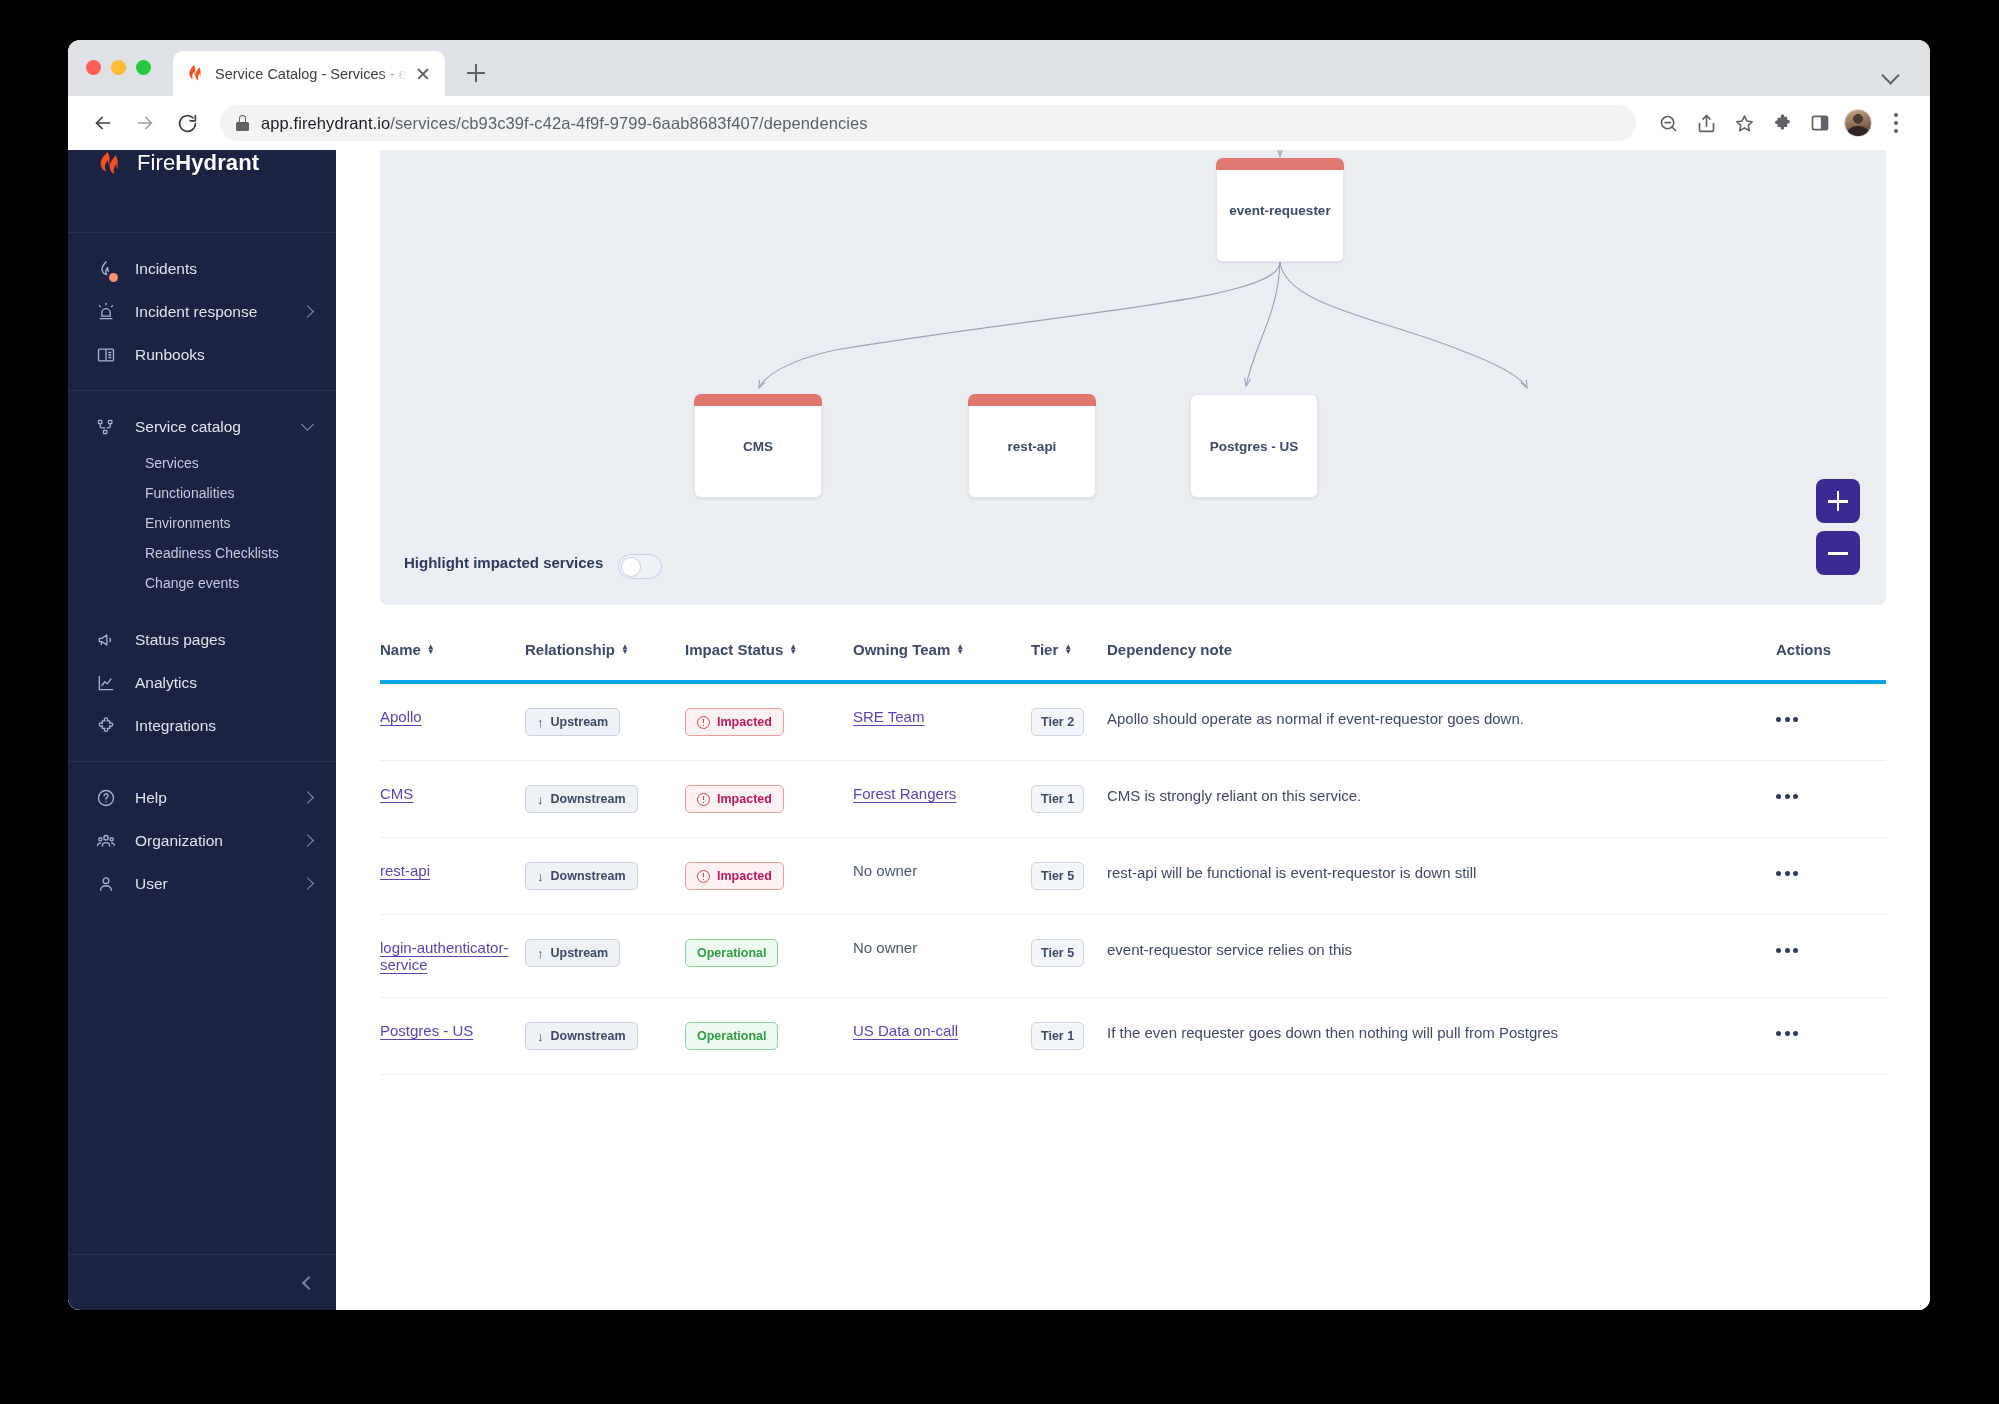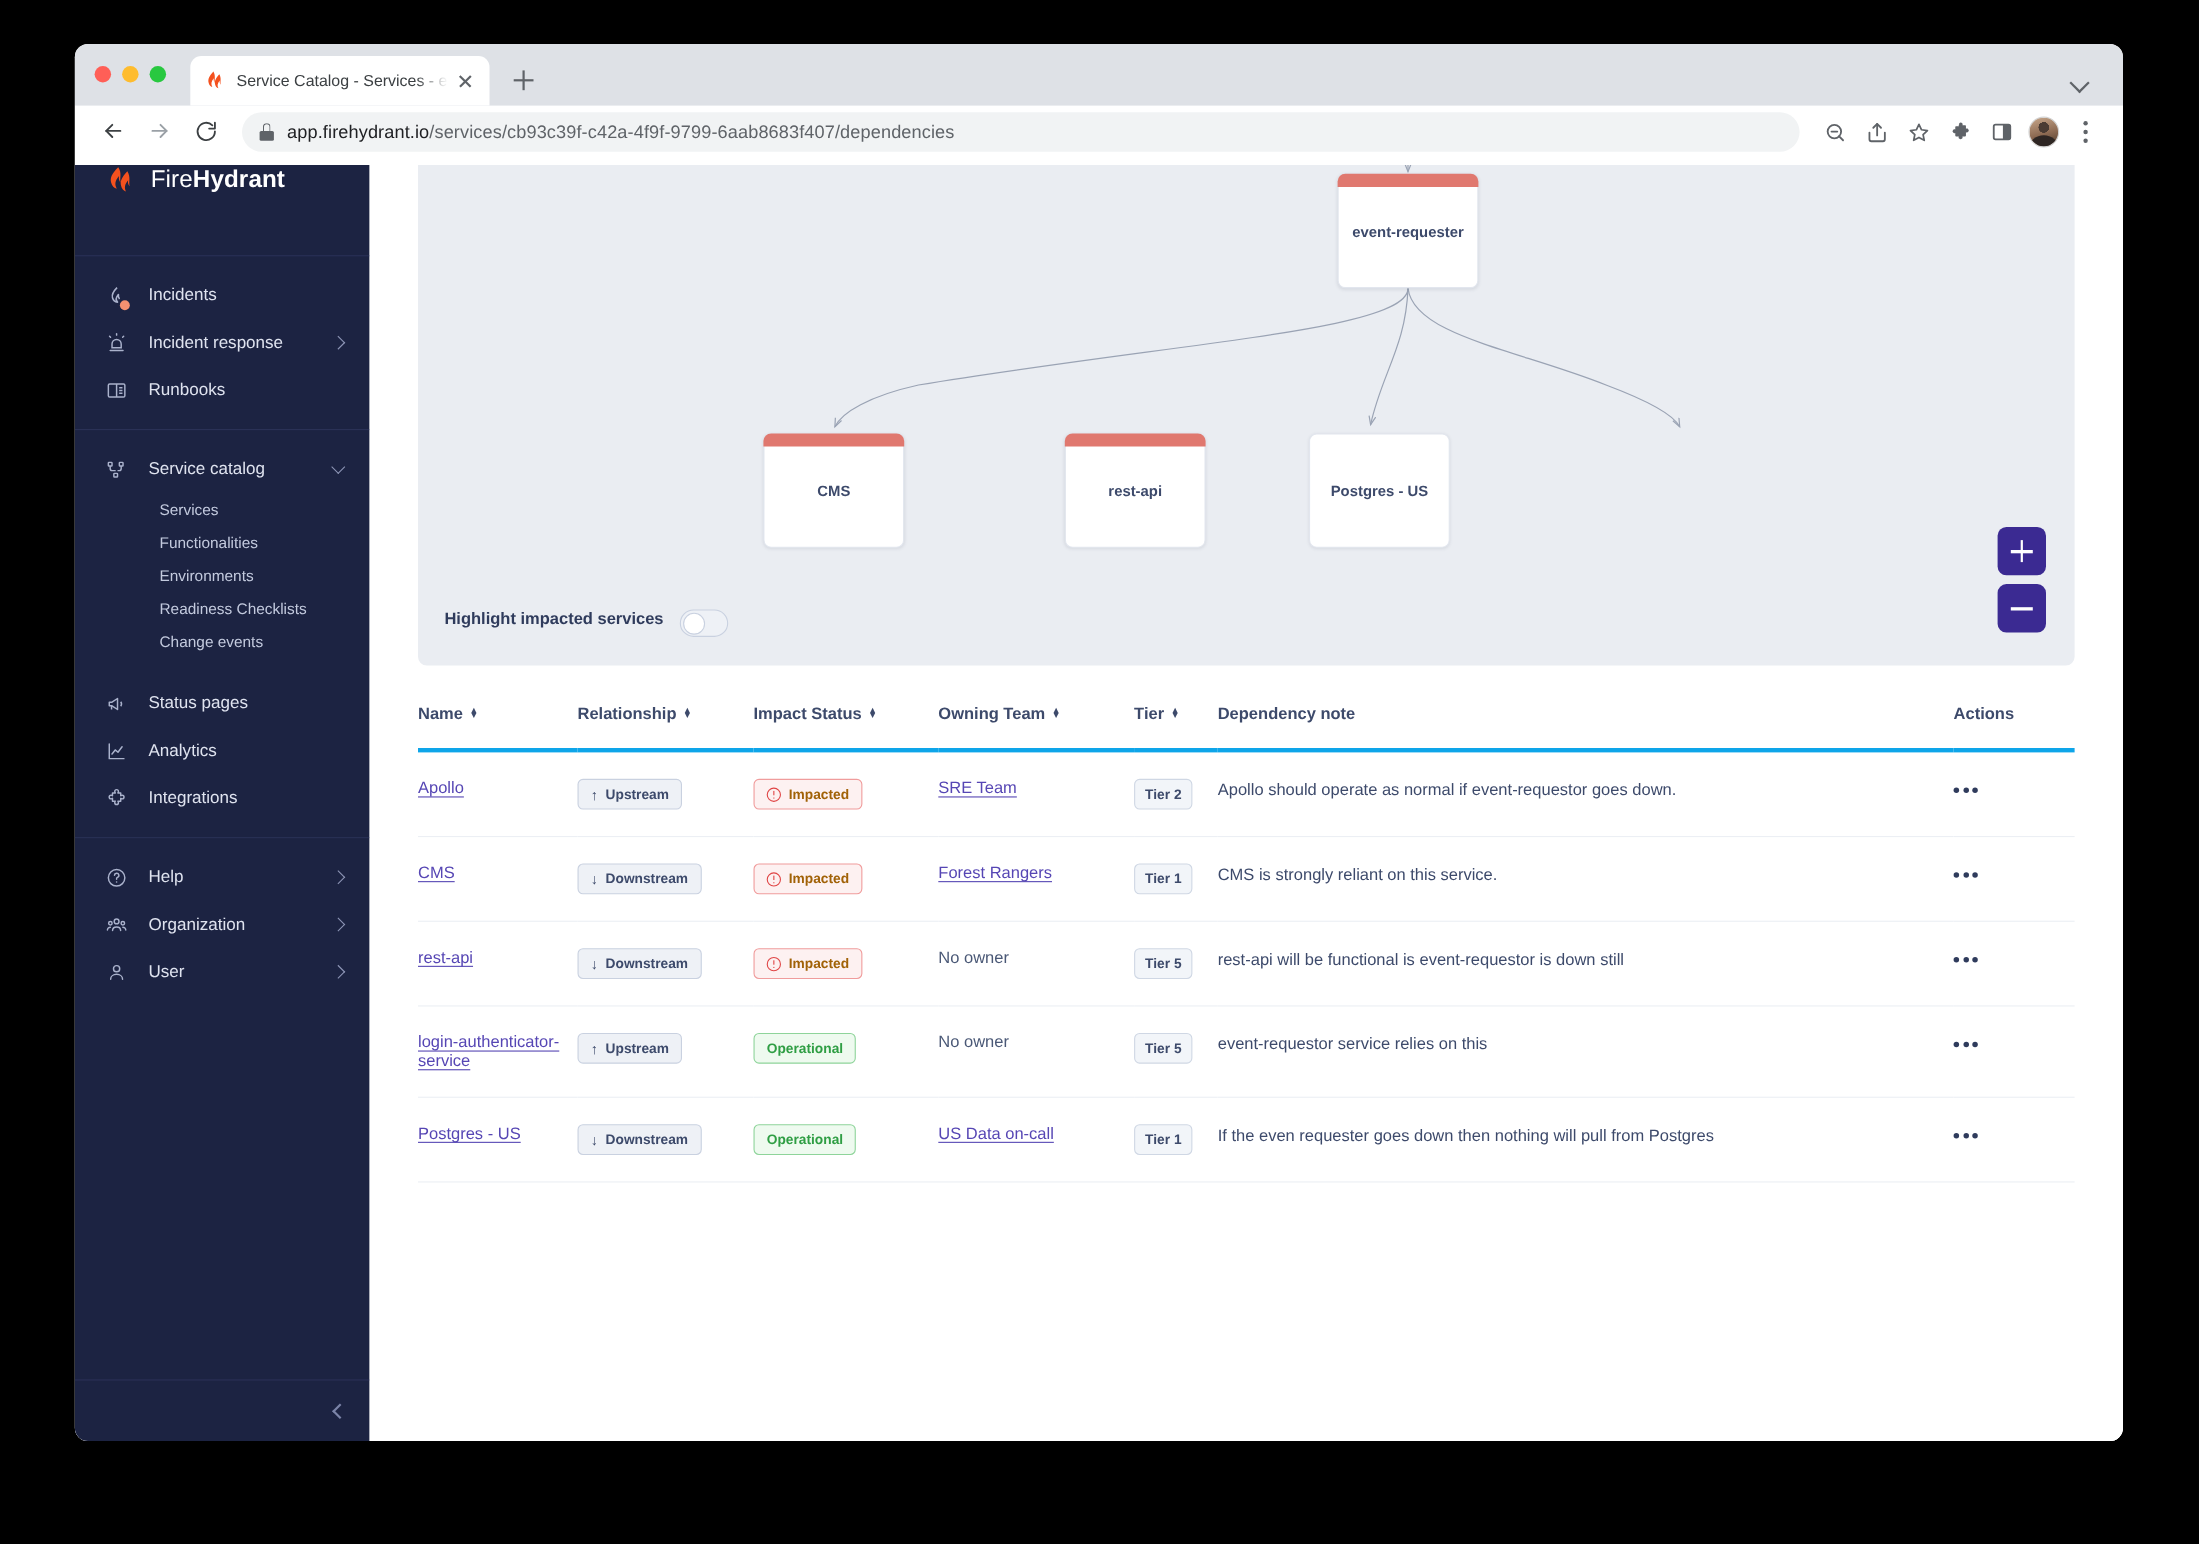--- a/index.html
+++ b/index.html
@@ -76,22 +76,22 @@
     content: ""; position: absolute; left: 4px; top: 5px;
     width: 11px; height: 11px;
     border-right: 2px solid #5f6368; border-bottom: 2px solid #5f6368;
     transform: rotate(45deg);
   }
 
   
   .toolbar {
     height: 54px;
     background: #fff;
-    display: flex; align-items: flex-end;
-    padding: 12px 16px;
+    display: flex; align-items: center;
+    padding: 0 16px;
     gap: 4px;
   }
   .navbtn {
     width: 38px; height: 38px;
     display: flex; align-items: center; justify-content: center;
     border-radius: 50%; cursor: pointer; flex: 0 0 38px;
   }
   .navbtn svg { display: block; }
 
   .omnibox {
@@ -253,21 +253,21 @@
   .lnk { color: #5646b4; text-decoration: underline; text-underline-offset: 3px; cursor: pointer; }
   .plain { color: #4a5876; }
 
   .pill {
     display: inline-flex; align-items: center; gap: 7px;
     height: 28px; padding: 0 11px;
     border-radius: 5px; font-size: 12.5px; font-weight: 700;
     white-space: nowrap;
   }
   .pill.rel { background: #eef1f6; border: 1px solid #c9d1e0; color: #3d4a6b; }
-  .pill.impacted { background: #fdf1f1; border: 1px solid #f09c9c; color: #a16207; }
+  .pill.impacted { background: #fdf1f1; border: 1px solid #f09c9c; color: #be185d; }
   .pill.operational { background: #eefaef; border: 1px solid #8ed49a; color: #2f9e44; }
   .pill.tier { background: #f2f5f9; border: 1px solid #cfd7e4; color: #3d4a6b; padding: 0 9px; }
   .arr { font-size: 13px; font-weight: 400; }
   .warnic {
     width: 13px; height: 13px; border-radius: 50%;
     border: 1.5px solid #e04545; position: relative; flex: 0 0 13px;
   }
   .warnic::before {
     content: ""; position: absolute; left: 4.7px; top: 2.2px;
     width: 1.6px; height: 4.6px; background: #e04545;

